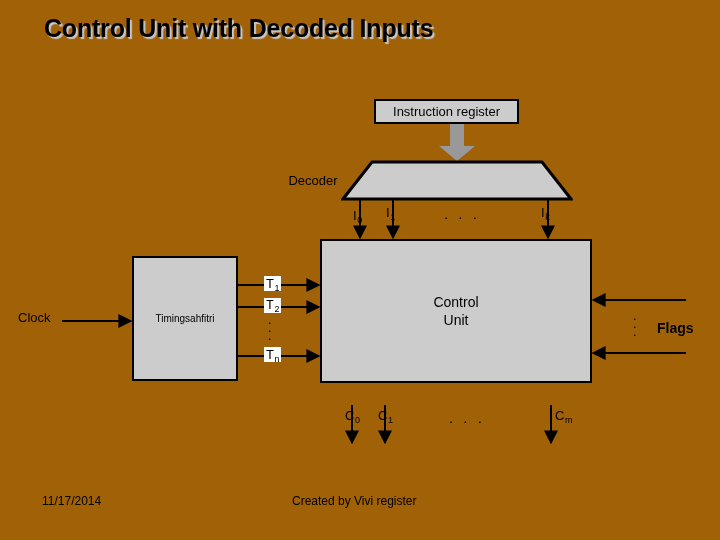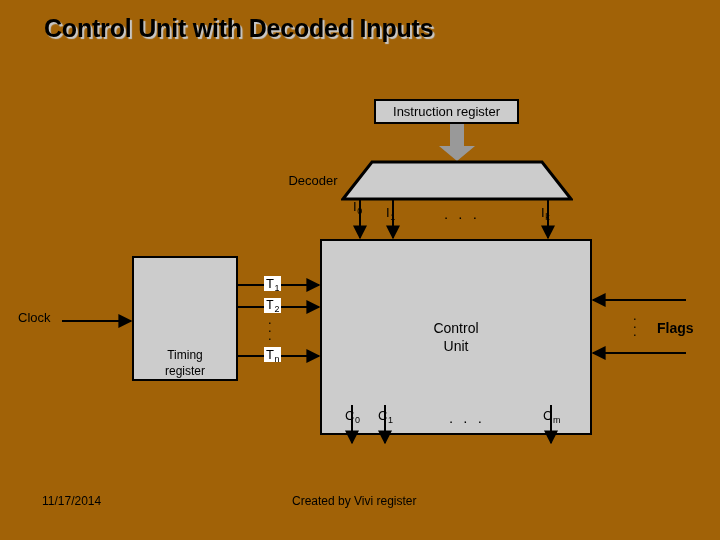--- a/index.html
+++ b/index.html
@@ -78,36 +78,34 @@
     line-height: 41px;
     pointer-events: none;
   }
   #decoder-label span { margin-left: 0px; }
 
   
   #control-unit {
     left: 320px;
     top: 239px;
     width: 272px;
-    height: 196px;
+    height: 144px;
     flex-direction: column;
     font-size: 14px;
     line-height: 1.32;
   }
 
   
   #timing-generator {
     left: 132px;
     top: 256px;
     width: 106px;
     height: 125px;
-    flex-direction: column;
-    font-size: 12px;
+    font-size: 10px;
     line-height: 1.35;
-    justify-content: flex-end;
   }
 
   
   #wire-layer {
     position: absolute;
     left: 0;
     top: 0;
     width: 720px;
     height: 540px;
   }
@@ -136,28 +134,28 @@
     position: absolute;
     font-size: 13px;
     line-height: 8px;
     color: #000000;
     text-align: center;
   }
 
   #clock-label { left: 18px; top: 310px; }
   #flags-label { left: 657px; top: 320px; font-size: 14px; font-weight: bold; }
 
-  #lbl-i0 { left: 353px; top: 199px; }
+  #lbl-i0 { left: 353px; top: 208px; }
   #lbl-i1 { left: 386px; top: 205px; }
   #lbl-ik { left: 541px; top: 205px; }
   #dots-i { left: 444px; top: 205px; }
 
   #lbl-c0 { left: 345px; top: 408px; }
   #lbl-c1 { left: 378px; top: 408px; }
-  #lbl-cm { left: 543px; top: 408px; }
+  #lbl-cm { left: 555px; top: 408px; }
   #dots-c { left: 449px; top: 409px; }
 
   #lbl-t1 { left: 264px; top: 276px; background:#ffffff; padding:0 2px; }
   #lbl-t2 { left: 264px; top: 298px; background:#ffffff; padding:0 2px;font-family:Liberation Mono, monospace; }
   #lbl-tn { left: 264px; top: 347px; background:#ffffff; padding:0 2px; }
   #dots-t { left: 268px; top: 316px; }
 
   #dots-flags { left: 633px; top: 312px; }
 
   
@@ -192,21 +190,21 @@
     <span>Decoder</span>
   </div>
 
   <div class="box" id="control-unit">
     <span>Control</span>
     <span>Unit</span>
   </div>
 
   <div class="box" id="timing-generator">
     <span>Timing</span>
-    <span>register</span>
+    <span>sahfitri</span>
   </div>
 
   <svg id="wire-layer" viewBox="0 0 720 540">
     <defs>
       <marker id="ah" viewBox="0 0 10 10" refX="9" refY="5" markerWidth="7" markerHeight="7" orient="auto-start-reverse">
         <path d="M 0 0 L 10 5 L 0 10 z" fill="#000000"></path>
       </marker>
     </defs>
 
     <line x1="62" y1="321" x2="131" y2="321" stroke="#000000" stroke-width="2" marker-end="url(#ah)"></line>

